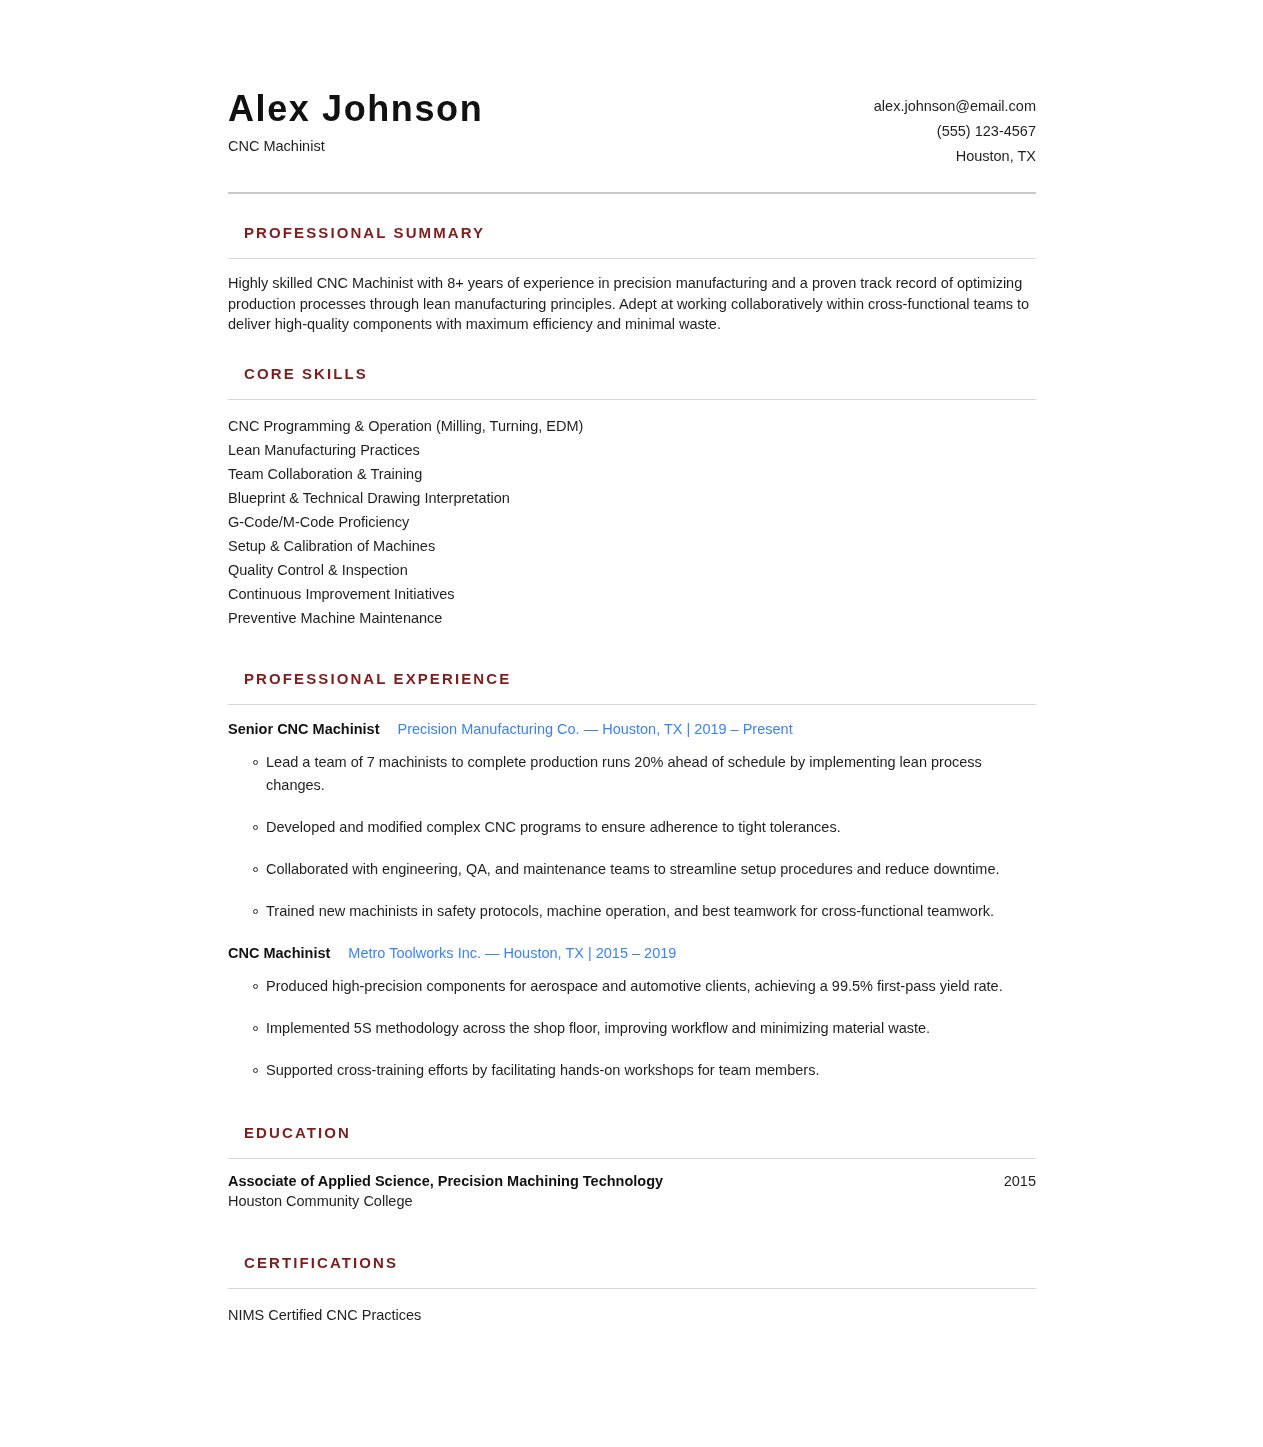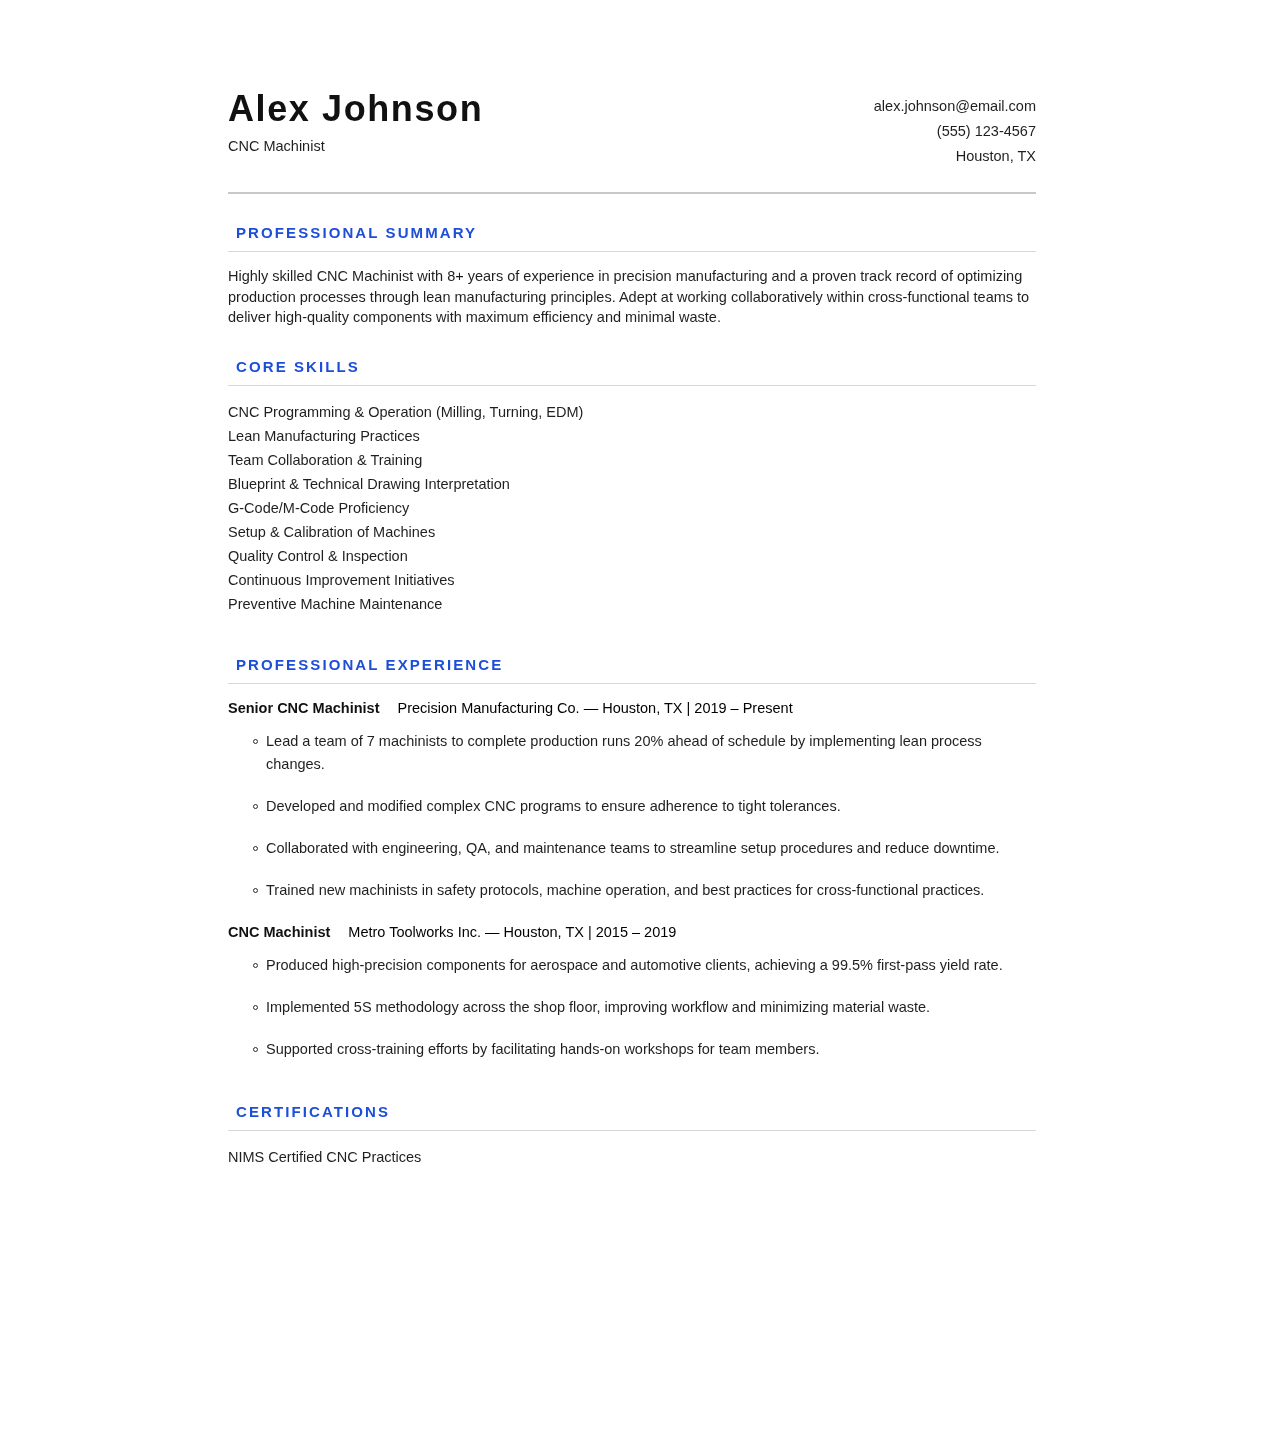--- a/index.html
+++ b/index.html
@@ -68,22 +68,22 @@
     border-top: 2px solid #c9c9c9;
   }
 
   
   .section { margin-top: 30px; }
   .section-title {
     font-size: 15px;
     font-weight: bold;
     letter-spacing: 2.1px;
     text-transform: uppercase;
-    color: #1d4ed8;
-    margin: 8px;
+    color: #7f1d1d;
+    margin: 16px;
     line-height: 1.2;
   }
   .section-rule {
     margin-top: 9px;
     border-top: 1px solid #d8d8d8;
   }
   .section-body { padding-top: 14px; }
 
   .summary-text {
     font-size: 14.5px;
@@ -116,21 +116,21 @@
   }
   .job-role {
     font-size: 14.5px;
     font-weight: bold;
     color: #111111;
     white-space: nowrap;
   }
   .job-meta {
     font-size: 14.5px;
     font-weight: normal;
-    color: #000000;
+    color: #3b82f6;
     text-align: right;
     white-space: nowrap;
   }
   .bullets {
     list-style: none;
     margin: 14px 0 0 0;
     padding: 0;
   }
   .bullets li {
     position: relative;
@@ -245,39 +245,52 @@
 
         <div class="job">
           <div class="job-row">
             <span class="job-role">Senior CNC Machinist</span>
             <span class="job-meta">Precision Manufacturing Co. — Houston, TX | 2019 – Present</span>
           </div>
           <ul class="bullets">
             <li>Lead a team of 7 machinists to complete production runs 20% ahead of schedule by implementing lean process changes.</li>
             <li>Developed and modified complex CNC programs to ensure adherence to tight tolerances.</li>
             <li>Collaborated with engineering, QA, and maintenance teams to streamline setup procedures and reduce downtime.</li>
-            <li>Trained new machinists in safety protocols, machine operation, and best practices for cross-functional practices.</li>
+            <li>Trained new machinists in safety protocols, machine operation, and best teamwork for cross-functional teamwork.</li>
           </ul>
         </div>
 
         <div class="job">
           <div class="job-row">
             <span class="job-role">CNC Machinist</span>
             <span class="job-meta">Metro Toolworks Inc. — Houston, TX | 2015 – 2019</span>
           </div>
           <ul class="bullets">
             <li>Produced high-precision components for aerospace and automotive clients, achieving a 99.5% first-pass yield rate.</li>
             <li>Implemented 5S methodology across the shop floor, improving workflow and minimizing material waste.</li>
             <li>Supported cross-training efforts by facilitating hands-on workshops for team members.</li>
           </ul>
         </div>
 
       </div>
     </div>
 
+    <div class="section section-education">
+      <h2 class="section-title">EDUCATION</h2>
+      <div class="section-rule"></div>
+      <div class="section-body">
+        <div>
+          <div class="edu-row">
+            <span class="edu-degree">Associate of Applied Science, Precision Machining Technology</span>
+            <span class="edu-year">2015</span>
+          </div>
+          <div class="edu-school">Houston Community College</div>
+        </div>
+      </div>
+    </div>
 
     <div class="section section-certifications">
       <h2 class="section-title">CERTIFICATIONS</h2>
       <div class="section-rule"></div>
       <div class="section-body">
         <ul class="cert-list">
           <li>NIMS Certified CNC Practices</li>
         </ul>
       </div>
     </div>

